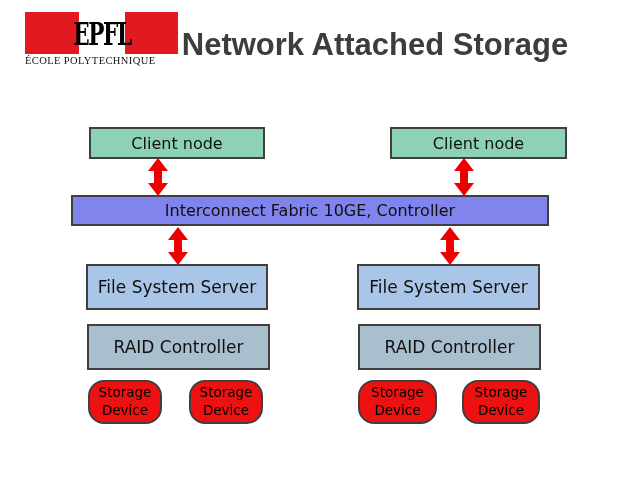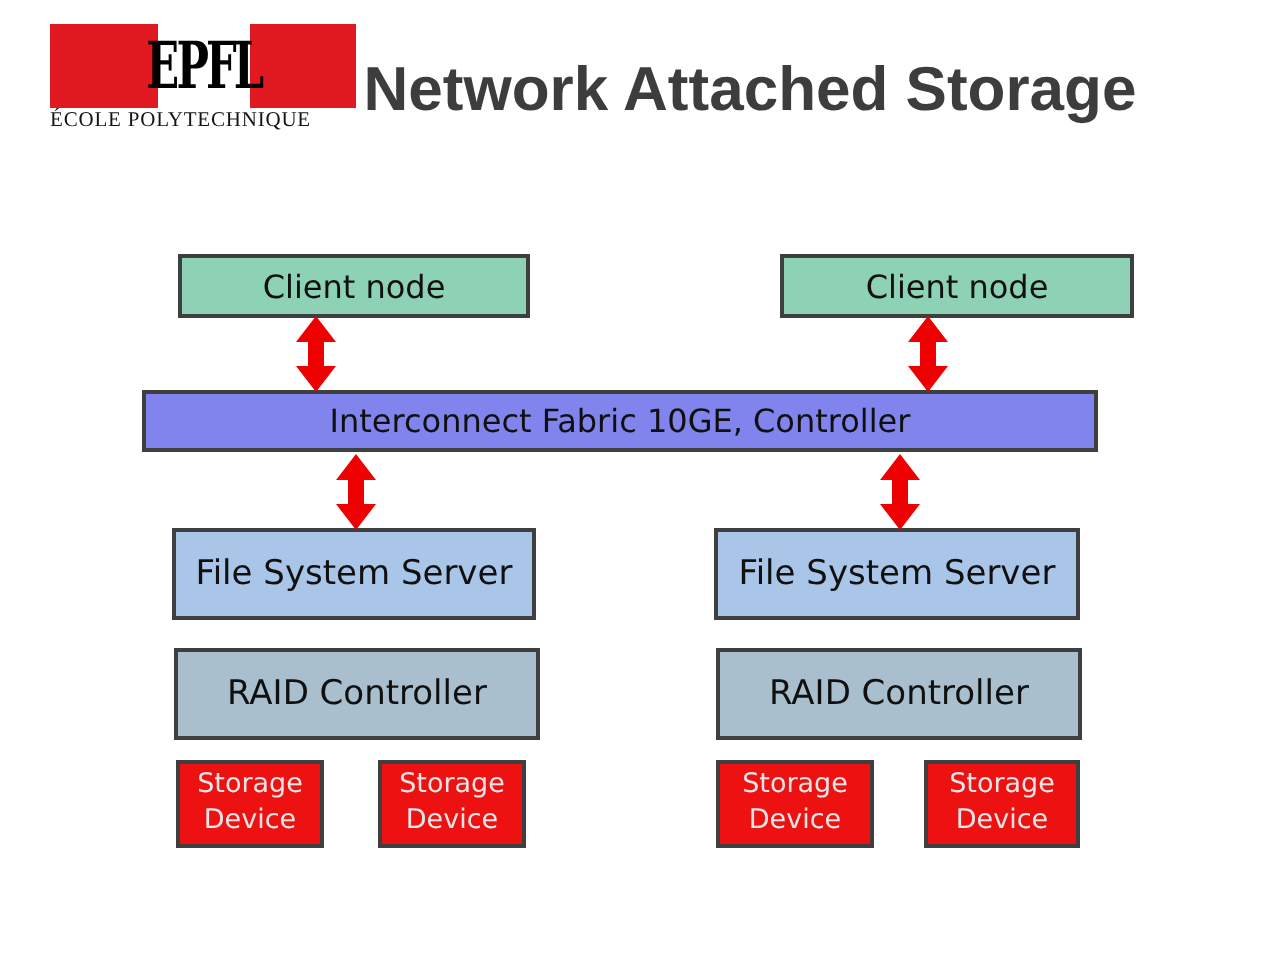--- a/index.html
+++ b/index.html
@@ -51,22 +51,23 @@
     display:flex; align-items:center; justify-content:center;
     font-size:16px; color:#101010;
     text-align:center;
   }
   .client   { background:var(--client-node-fill);       left:auto;margin-left:18px; }
   .inter    { background:var(--interconnect-fill); }
   .fss      { background:var(--file-system-server-fill); font-size:17px;text-align:right; }
   .raid     { background:var(--raid-controller-fill);    font-size:17px; }
   .storage  {
     background:var(--storage-device-fill);
-    color:#e5e5e5; font-size:13.5px; line-height:1.3;
+    color:#000000; font-size:13.5px; line-height:1.3;
     flex-direction:column;
+    border-radius:16px;
   }
 
   
   .client-l { left:71px;  top:127px; width:176px; height:32px; }
   .client-r { left:372px; top:127px; width:177px; height:32px; }
   .inter-b  { left:71px;  top:195px; width:478px; height:31px; }
   .fss-l    { left:86px;  top:264px; width:182px; height:46px; }
   .fss-r    { left:357px; top:264px; width:183px; height:46px; }
   .raid-l   { left:87px;  top:324px; width:183px; height:46px; }
   .raid-r   { left:358px; top:324px; width:183px; height:46px; }

